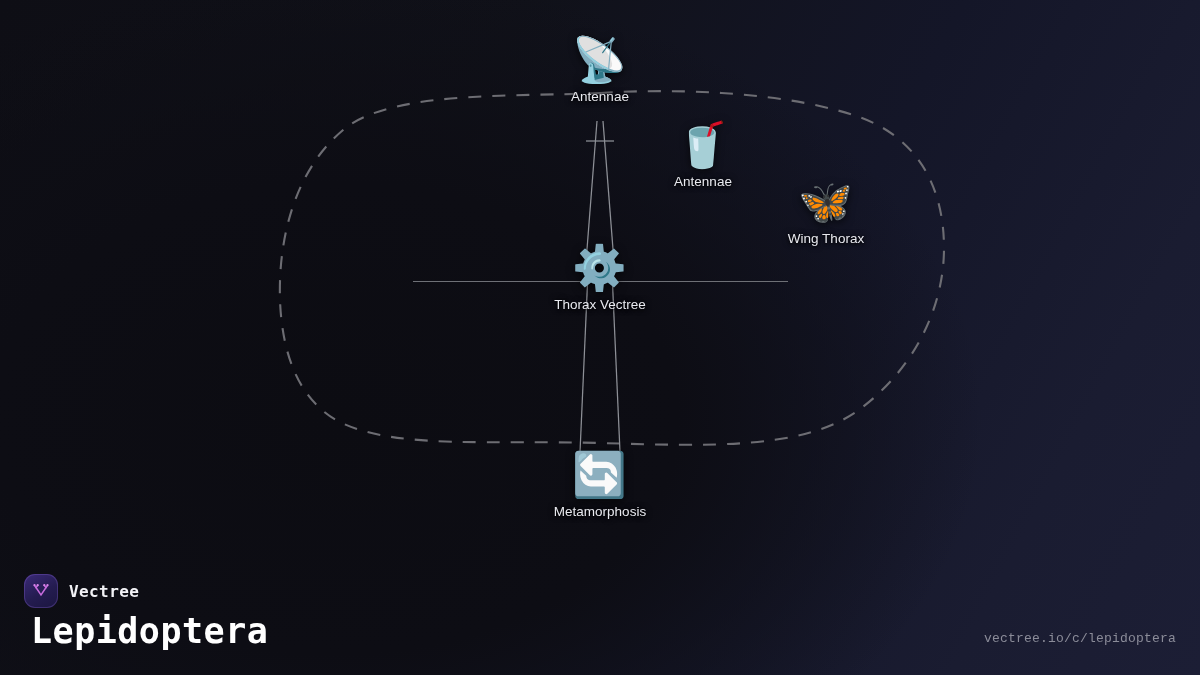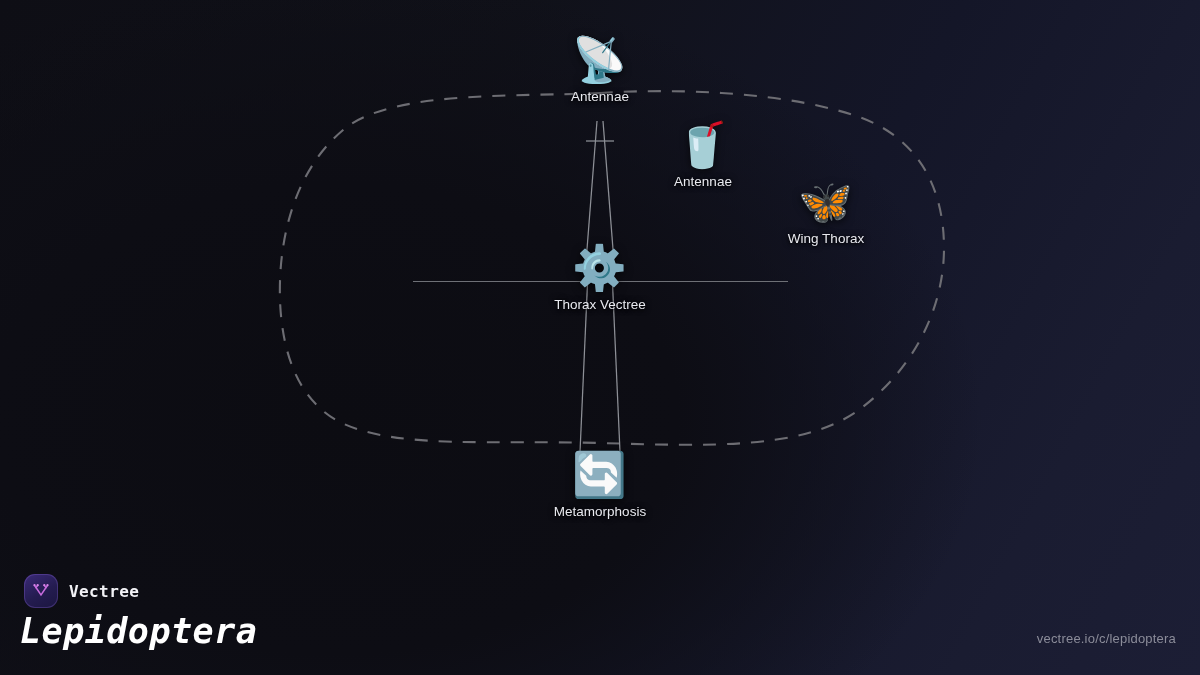--- a/index.html
+++ b/index.html
@@ -57,28 +57,28 @@
     background:linear-gradient(150deg,#3b2a78 0%, #241c50 55%, #1b1640 100%);
     display:flex; align-items:center; justify-content:center;
     box-shadow:0 0 0 1px rgba(150,110,230,.28) inset;
   }
   #brand-name {
     font-family:"DejaVu Sans Mono", monospace;
     font-size:16px; font-weight:bold;
     color:#f2f2f6; letter-spacing:.4px;
   }
   #page-title {
-    position:absolute; left:20px; top:54px;
+    position:absolute; left:31px; top:54px;
     font-family:"DejaVu Sans Mono", monospace;
     font-size:35px; font-weight:bold;
-    color:#ffffff; letter-spacing:.5px;font-style:italic;
+    color:#ffffff; letter-spacing:.5px;
   }
   #footer-url {
     position:absolute; right:24px; bottom:29px;
-    font-family:Liberation Sans, sans-serif;
+    font-family:Liberation Mono, monospace;
     font-size:13px;
     color:#8b8c99;
     letter-spacing:.2px;
   }
 </style>
 </head>
 <body>
 
 <div id="stage">
 

